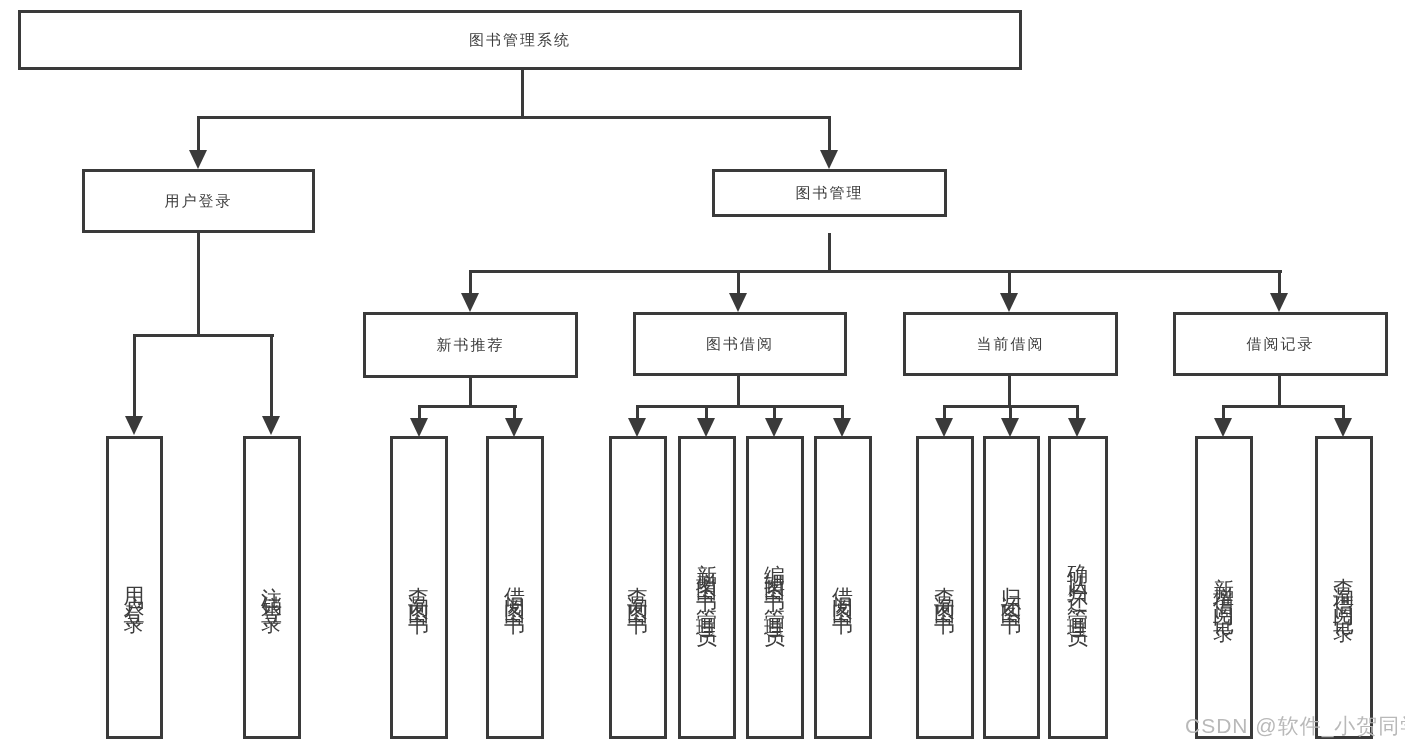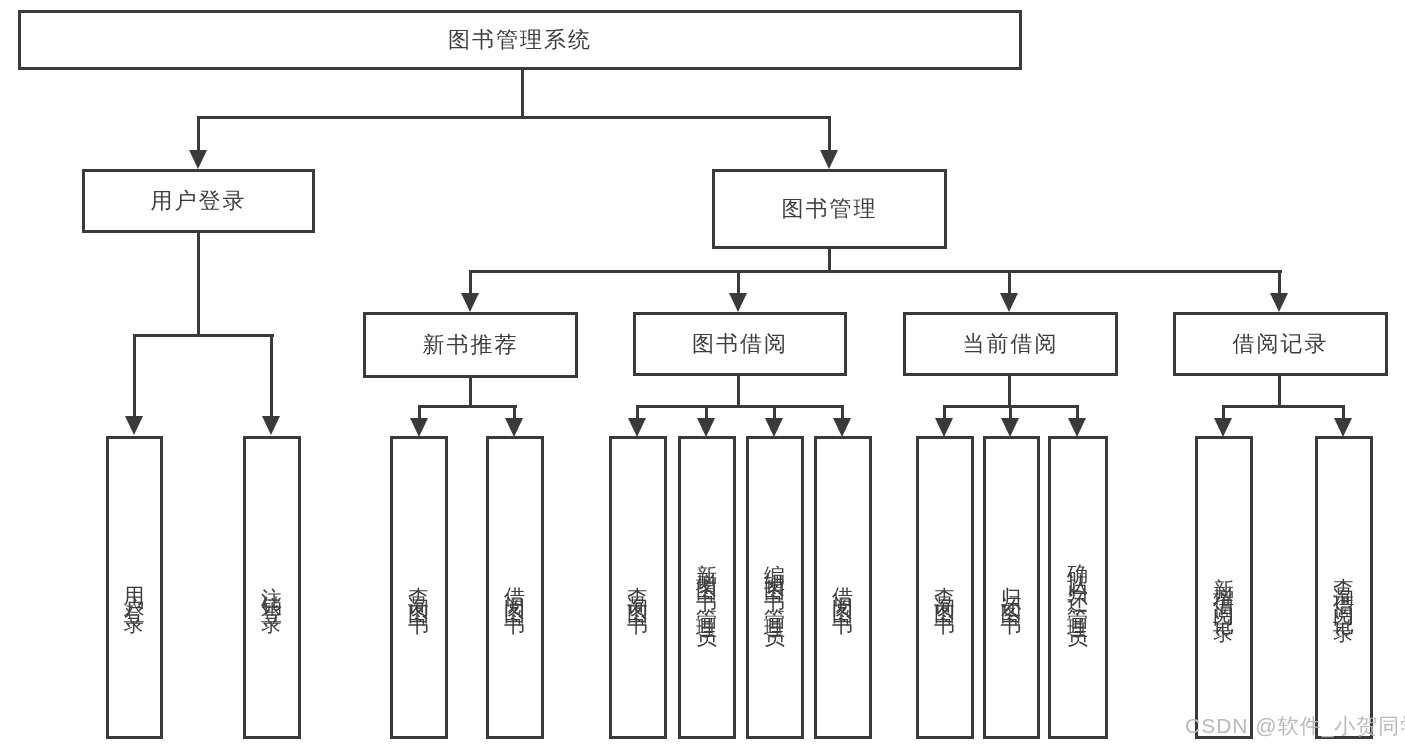--- a/index.html
+++ b/index.html
@@ -13,21 +13,21 @@
   .canvas{
     position:relative;width:1405px;height:747px;background:var(--bg);
     overflow:hidden;
   }
   .box{
     position:absolute;box-sizing:border-box;background:#fff;
     border:3px solid var(--line);
     display:flex;align-items:center;justify-content:center;
   }
   .hlabel{
-    font-size:22px;letter-spacing:2px;color:var(--text);white-space:nowrap;
+    font-size:15px;letter-spacing:2px;color:var(--text);white-space:nowrap;
   }
   .vlabel{
     writing-mode:vertical-rl;text-orientation:mixed;
     font-size:21px;letter-spacing:9px;line-height:1.1;color:var(--text);
   }
   .vl{position:absolute;width:3px;background:var(--line);}
   .hl{position:absolute;height:3px;background:var(--line);}
   .arr{
     position:absolute;width:0;height:0;
     border-left:9px solid transparent;border-right:9px solid transparent;
@@ -102,21 +102,21 @@
   <div class="vl" style="left:1342px;top:405px;height:14px"></div>
   <div class="arr" style="left:1334px;top:418px"></div>
 
   <div class="box" style="left:18px;top:10px;width:1004px;height:60px">
     <span class="hlabel">图书管理系统</span>
   </div>
 
   <div class="box" style="left:82px;top:169px;width:233px;height:64px">
     <span class="hlabel">用户登录</span>
   </div>
-  <div class="box" style="left:712px;top:169px;width:235px;height:80px">
+  <div class="box" style="left:712px;top:169px;width:235px;height:48px">
     <span class="hlabel">图书管理</span>
   </div>
 
   <div class="box" style="left:363px;top:312px;width:215px;height:66px">
     <span class="hlabel">新书推荐</span>
   </div>
   <div class="box" style="left:903px;top:312px;width:215px;height:64px">
     <span class="hlabel">当前借阅</span>
   </div>
   <div class="box" style="left:633px;top:312px;width:214px;height:64px">

